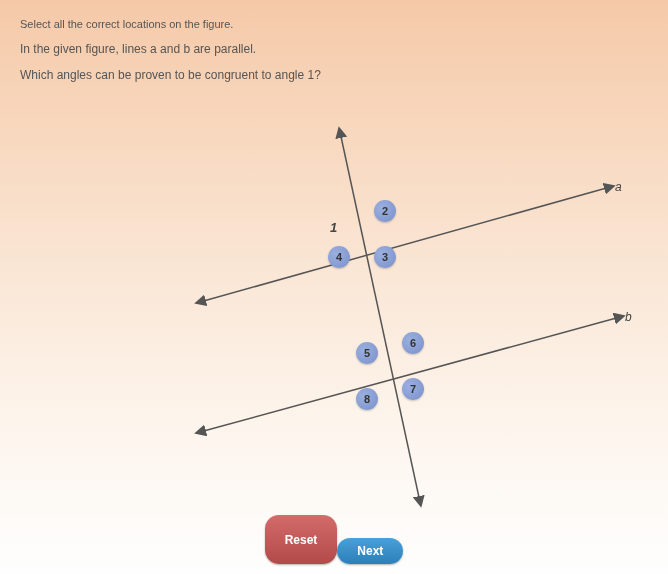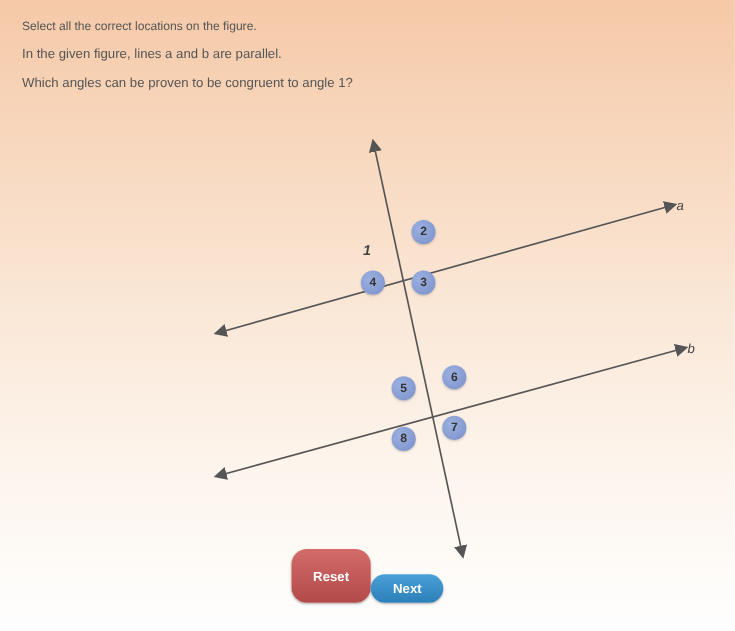--- a/index.html
+++ b/index.html
@@ -66,21 +66,21 @@
       font-weight: bold;
     }
     .line-label {
       position: absolute;
       font-size: 12px;
       color: #444;
       font-style: italic;
     }
     .button-bar {
       position: absolute;
-      bottom: 26px;
+      bottom: 10px;
       left: 0;
       width: 100%;
       display: flex;
       justify-content: center;
     }
     .btn {
       border: none;
       border-radius: 14px;
       padding: 6px 20px;
       font-size: 12px;

